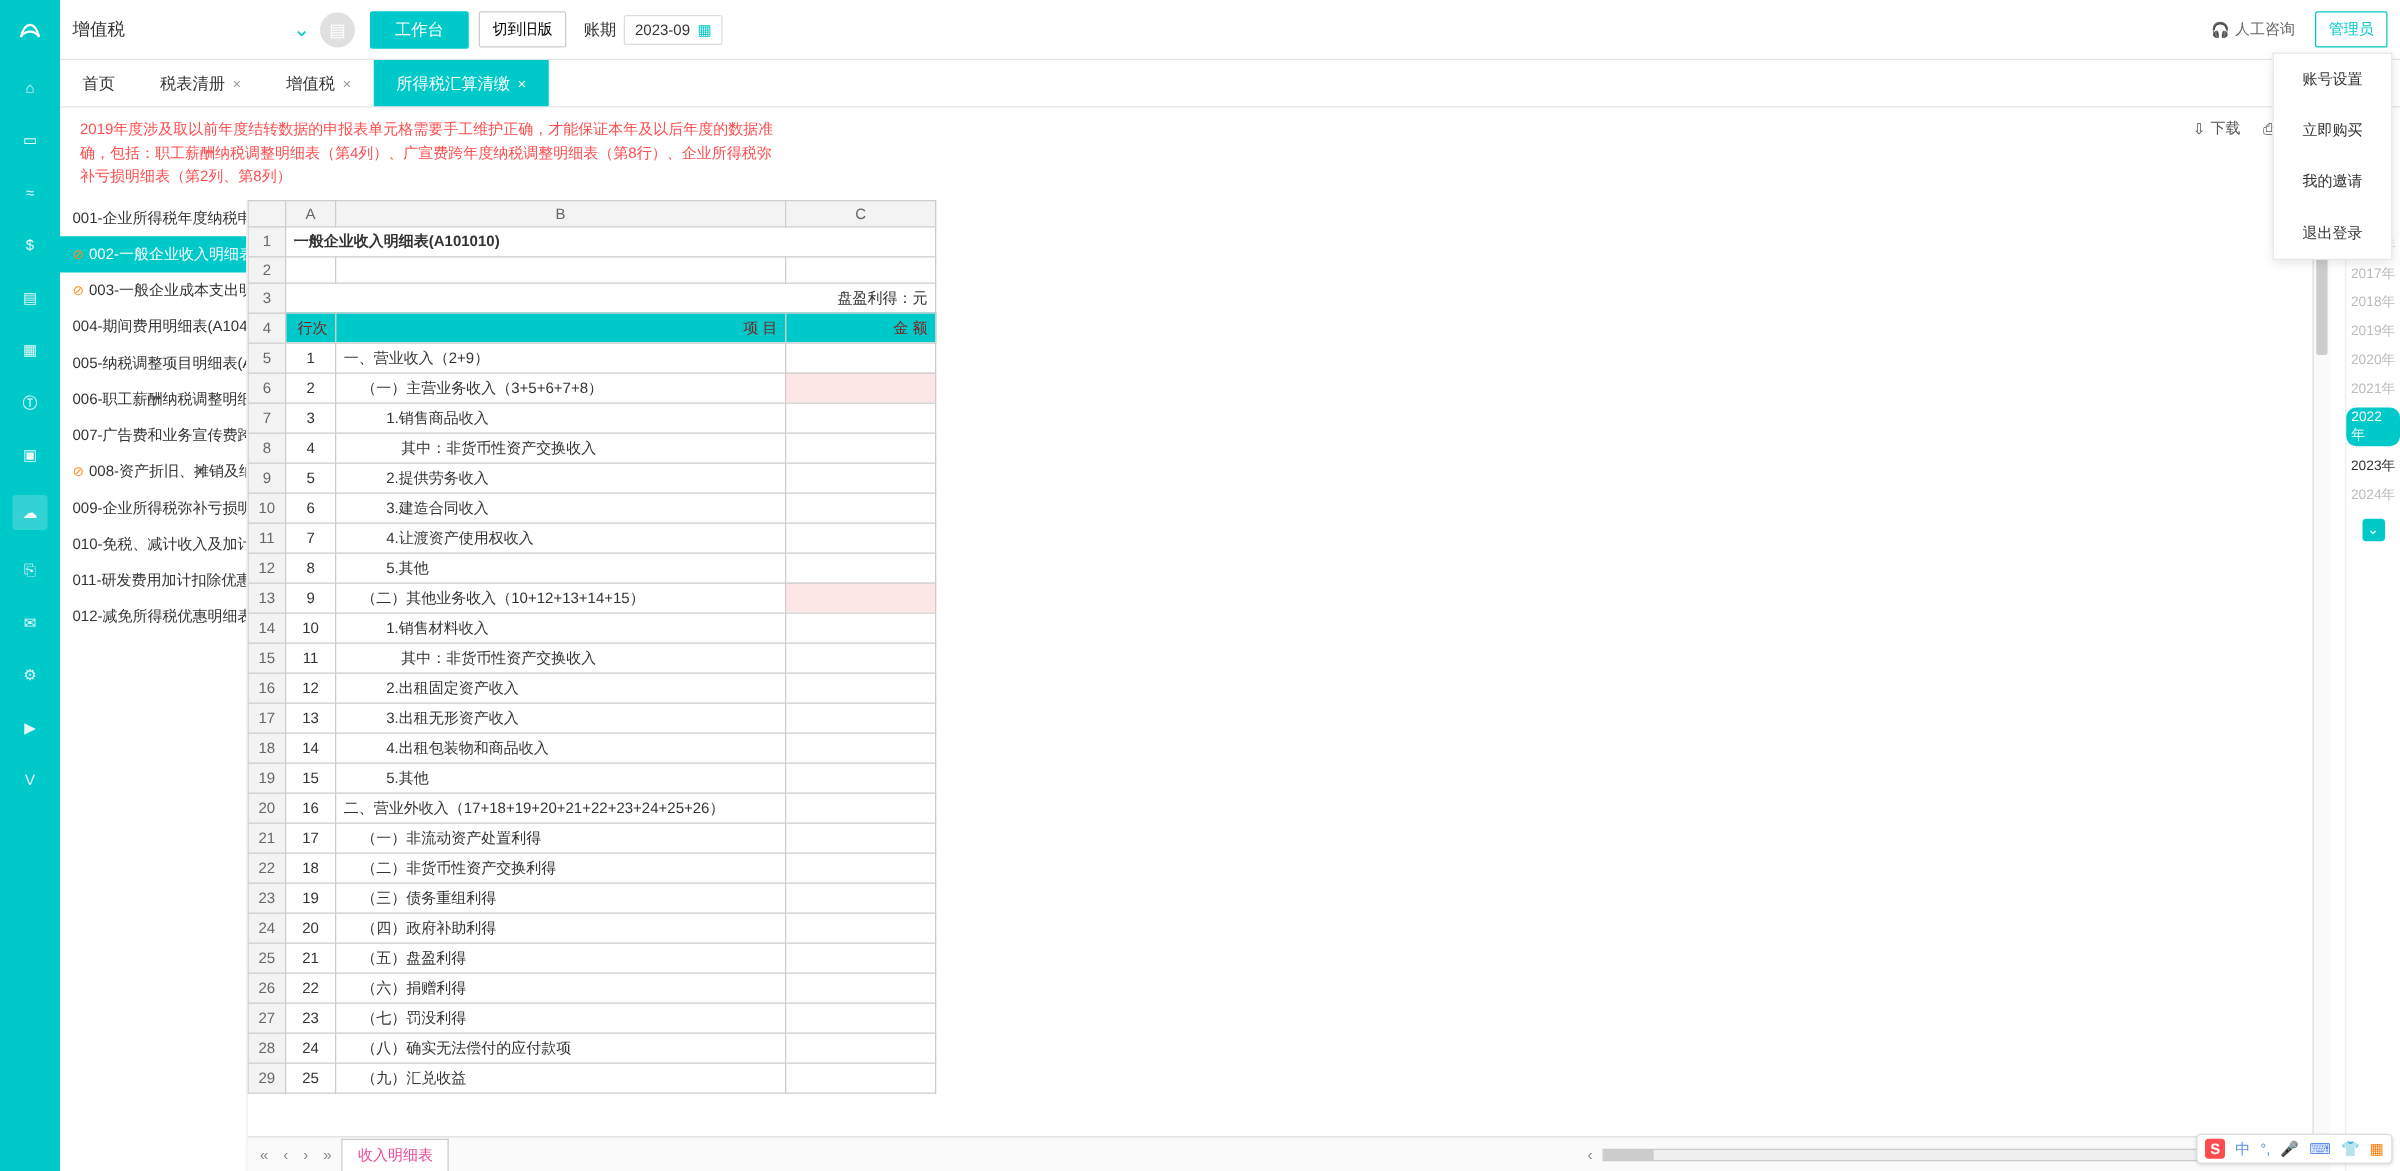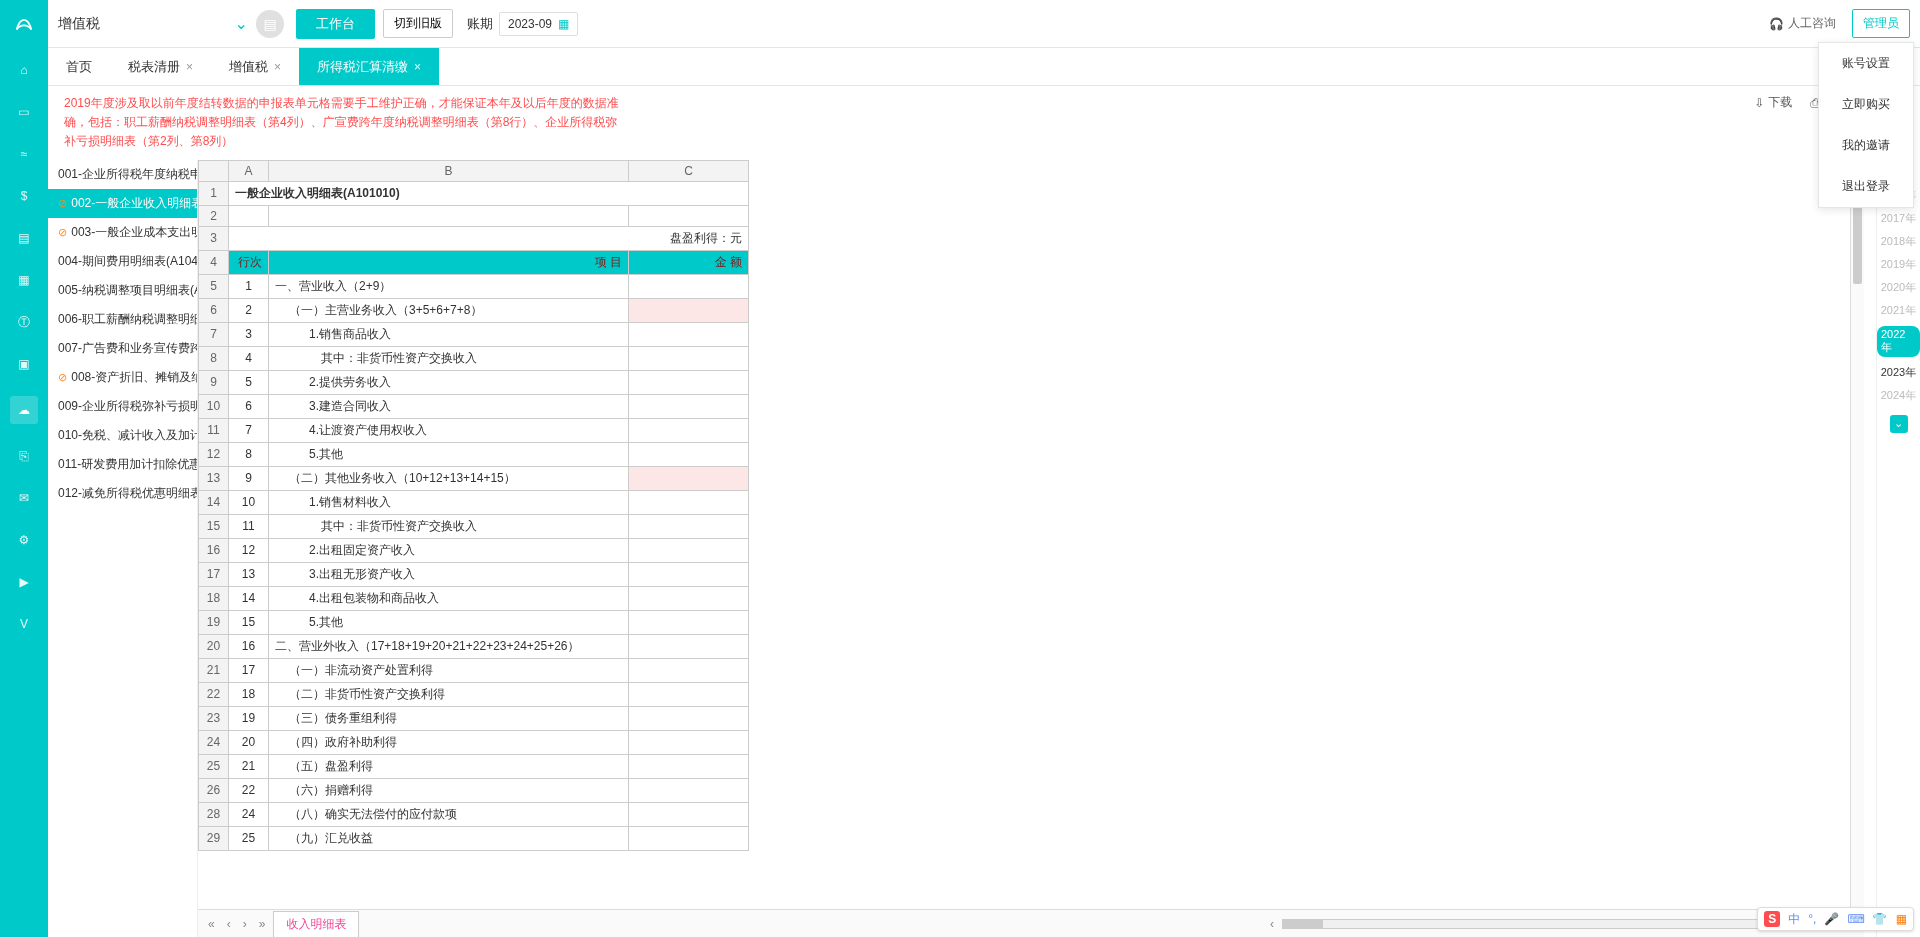--- a/index.html
+++ b/index.html
@@ -388,20 +388,26 @@
                 <td class="indent1">（五）盘盈利得</td>
                 <td class=""></td>
               </tr>
               <tr>
                 <th class="rowhdr">26</th>
                 <td class="rownum">22</td>
                 <td class="indent1">（六）捐赠利得</td>
                 <td class=""></td>
               </tr>
               <tr>
+                <th class="rowhdr">27</th>
+                <td class="rownum">23</td>
+                <td class="indent1">（七）罚没利得</td>
+                <td class=""></td>
+              </tr>
+              <tr>
                 <th class="rowhdr">28</th>
                 <td class="rownum">24</td>
                 <td class="indent1">（八）确实无法偿付的应付款项</td>
                 <td class=""></td>
               </tr>
               <tr>
                 <th class="rowhdr">29</th>
                 <td class="rownum">25</td>
                 <td class="indent1">（九）汇兑收益</td>
                 <td class=""></td>

